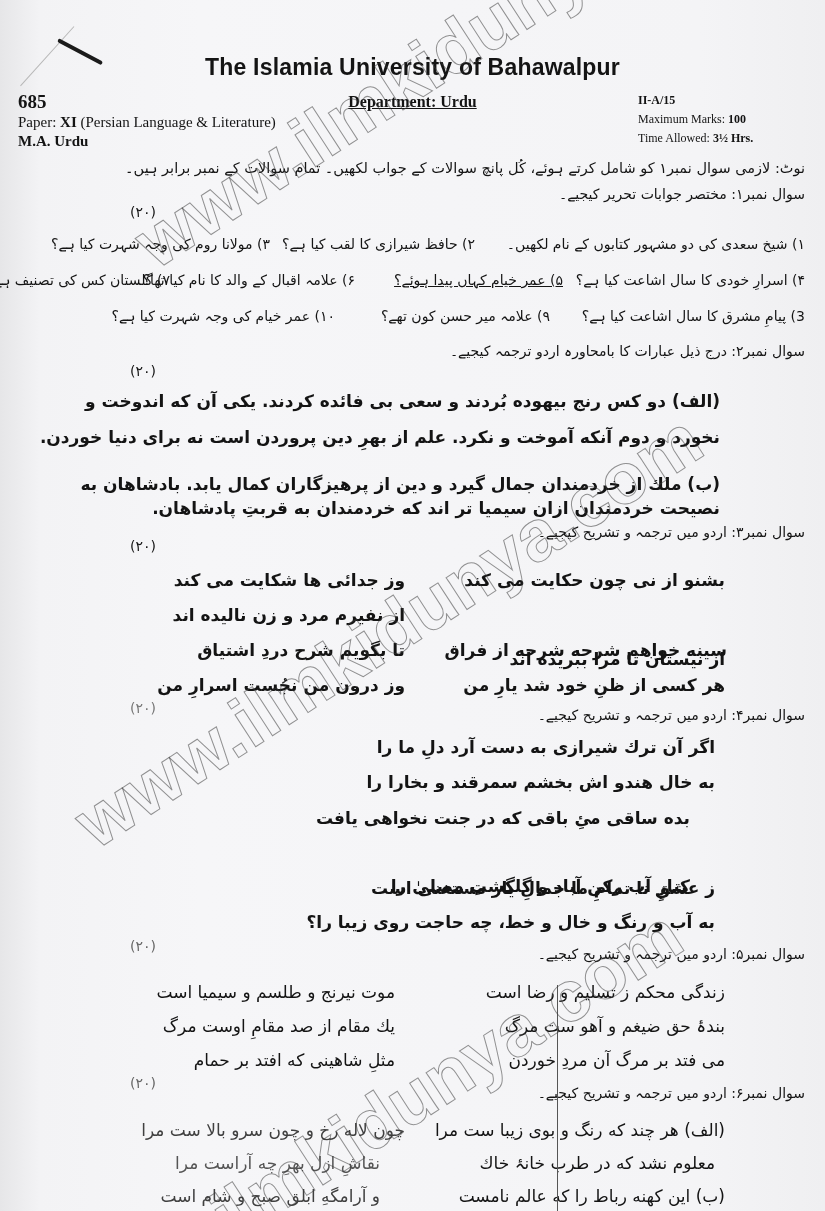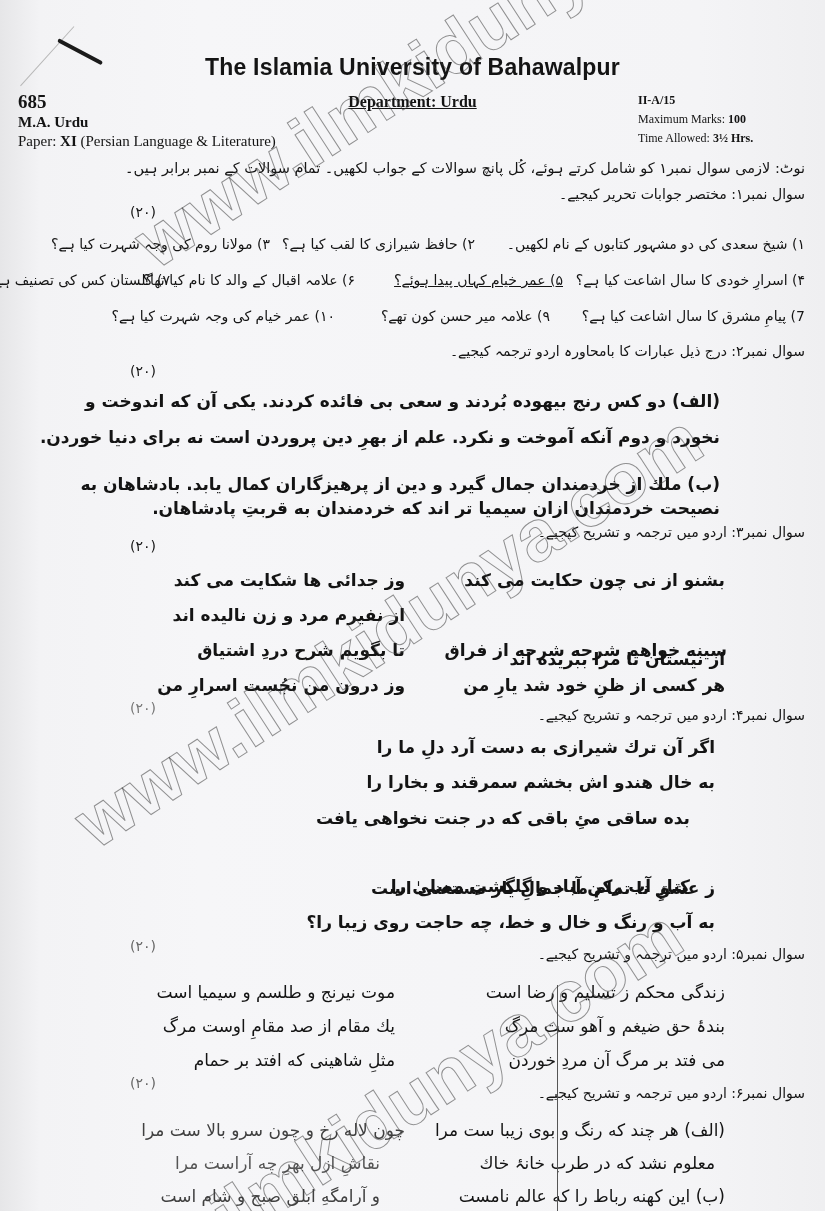--- a/index.html
+++ b/index.html
@@ -45,26 +45,26 @@
 <body>
 
 <div class="fold-line"></div>
 <div class="stroke-mark"></div>
 
 <div class="uni-title">The Islamia University of Bahawalpur</div>
 <div class="dept">Department: Urdu</div>
 
 <div class="left-meta">
   <div class="code">685</div>
-  <div class="line b">M.A. Urdu</div>
   <div class="line">
     <span>Paper:</span>
     <span class="b">XI</span>
     <span>(Persian Language &amp; Literature)</span>
   </div>
+  <div class="line b">M.A. Urdu</div>
 </div>
 
 <div class="right-meta">
   <div class="b">II-A/15</div>
   <div>
     <span>Maximum Marks:</span>
     <span class="b">100</span>
   </div>
   <div>
     <span>Time Allowed:</span>
@@ -76,21 +76,21 @@
 
 <div class="urdu rtl" style="right:20px; top:186px;">سوال نمبر۱: مختصر جوابات تحریر کیجیے۔</div>
 <div class="marks" style="left:130px; top:204px;">(۲۰)</div>
 <div class="urdu rtl" style="right:20px; top:236px;">۱) شیخ سعدی کی دو مشہور کتابوں کے نام لکھیں۔</div>
 <div class="urdu rtl" style="right:350px; top:236px;">۲) حافظ شیرازی کا لقب کیا ہے؟</div>
 <div class="urdu rtl" style="right:555px; top:236px;">۳) مولانا روم کی وجہ شہرت کیا ہے؟</div>
 <div class="urdu rtl" style="right:20px; top:272px;">۴) اسرارِ خودی کا سال اشاعت کیا ہے؟</div>
 <div class="urdu rtl" style="right:262px; top:272px;text-decoration:underline;">۵) عمر خیام کہاں پیدا ہوئے؟</div>
 <div class="urdu rtl" style="right:470px; top:272px;">۶) علامہ اقبال کے والد کا نام کیا تھا؟</div>
 <div class="urdu rtl" style="right:655px; top:272px;">۷) گلستان کس کی تصنیف ہے؟</div>
-<div class="urdu rtl" style="right:20px; top:308px;">7) پیامِ مشرق کا سال اشاعت کیا ہے؟</div>
+<div class="urdu rtl" style="right:20px; top:308px;">3) پیامِ مشرق کا سال اشاعت کیا ہے؟</div>
 <div class="urdu rtl" style="right:275px; top:308px;">۹) علامہ میر حسن کون تھے؟</div>
 <div class="urdu rtl" style="right:490px; top:308px;">۱۰) عمر خیام کی وجہ شہرت کیا ہے؟</div>
 
 <div class="urdu rtl" style="right:20px; top:343px;">سوال نمبر۲: درج ذیل عبارات کا بامحاورہ اردو ترجمہ کیجیے۔</div>
 <div class="marks" style="left:130px; top:363px;">(۲۰)</div>
 <div class="persian rtl" style="right:105px; top:391px;">(الف)      دو کس رنج بیهوده بُردند و سعی بی فائده کردند. یکی آن که اندوخت و</div>
 <div class="persian rtl" style="right:105px; top:427px;">نخورد و دوم آنکه آموخت و نکرد. علم از بهرِ دین پروردن است نه برای دنیا خوردن.</div>
 <div class="persian rtl" style="right:105px; top:462px;margin-top:12px;">(ب)        ملك از خردمندان جمال گیرد و دین از پرهیزگاران کمال یابد. بادشاهان به</div>
 <div class="persian rtl" style="right:105px; top:498px;">نصیحت خردمندان ازان سیمیا تر اند که خردمندان به قربتِ پادشاهان.</div>
 

